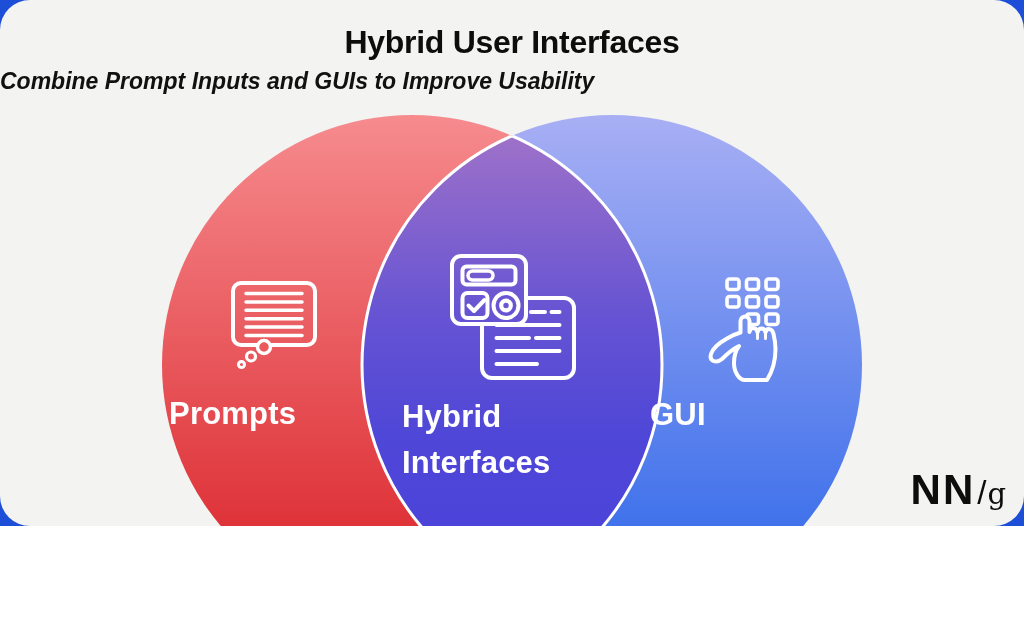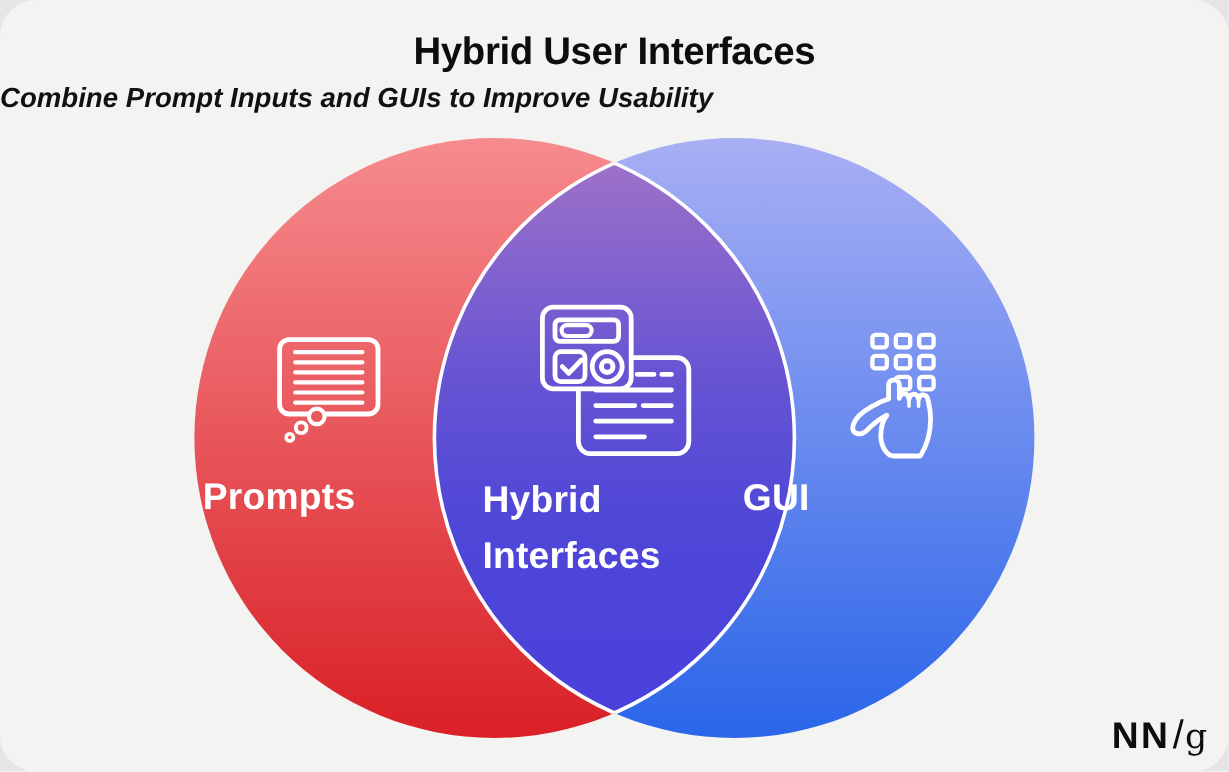--- a/index.html
+++ b/index.html
@@ -1,19 +1,19 @@
 <!DOCTYPE html>
 <html><head>
 <meta charset="utf-8">
 <style>
   html,body{margin:0;padding:0;}
   .page{
     position:relative;
-    width:1024px;height:643px;
-    background:#e5e5e5;
+    width:1024px;height:526px;
+    background:#1d4ed8;
     overflow:hidden;
     font-family:"Liberation Sans", sans-serif;
     text-decoration:underline;
   }
   .card{
     position:absolute;inset:0;
     background:#f3f3f2;
     border-radius:30px;
     overflow:hidden;
   }
@@ -36,27 +36,27 @@
     position:absolute;
     text-align:left;
     color:#ffffff;
     font-weight:700;
     font-size:31px;
     line-height:46px;
     letter-spacing:0.2px;
   }
   .vlabel.prompts{left:169px;top:391px;width:210px;}
   .vlabel.hybrid{left:402px;top:394px;width:220px;}
-  .vlabel.gui{left:619px;top:392px;width:200px;}
+  .vlabel.gui{left:650px;top:392px;width:200px;}
   .logo{
     position:absolute;right:18px;bottom:12px;
     color:#0d0d0d;
     white-space:nowrap;
   }
-  .logo .nn{font-weight:700;font-size:31px;letter-spacing:2px;}
+  .logo .nn{font-weight:700;font-size:42px;letter-spacing:2px;}
   .logo .slash{font-weight:400;font-size:33px;margin:0 1px 0 2px;}
   .logo .g{font-family:"DejaVu Serif", serif;font-size:29px;}
 </style>
 </head>
 <body>
 
 <div class="page">
   <div class="card">
 
     <div class="title">Hybrid User Interfaces</div>

